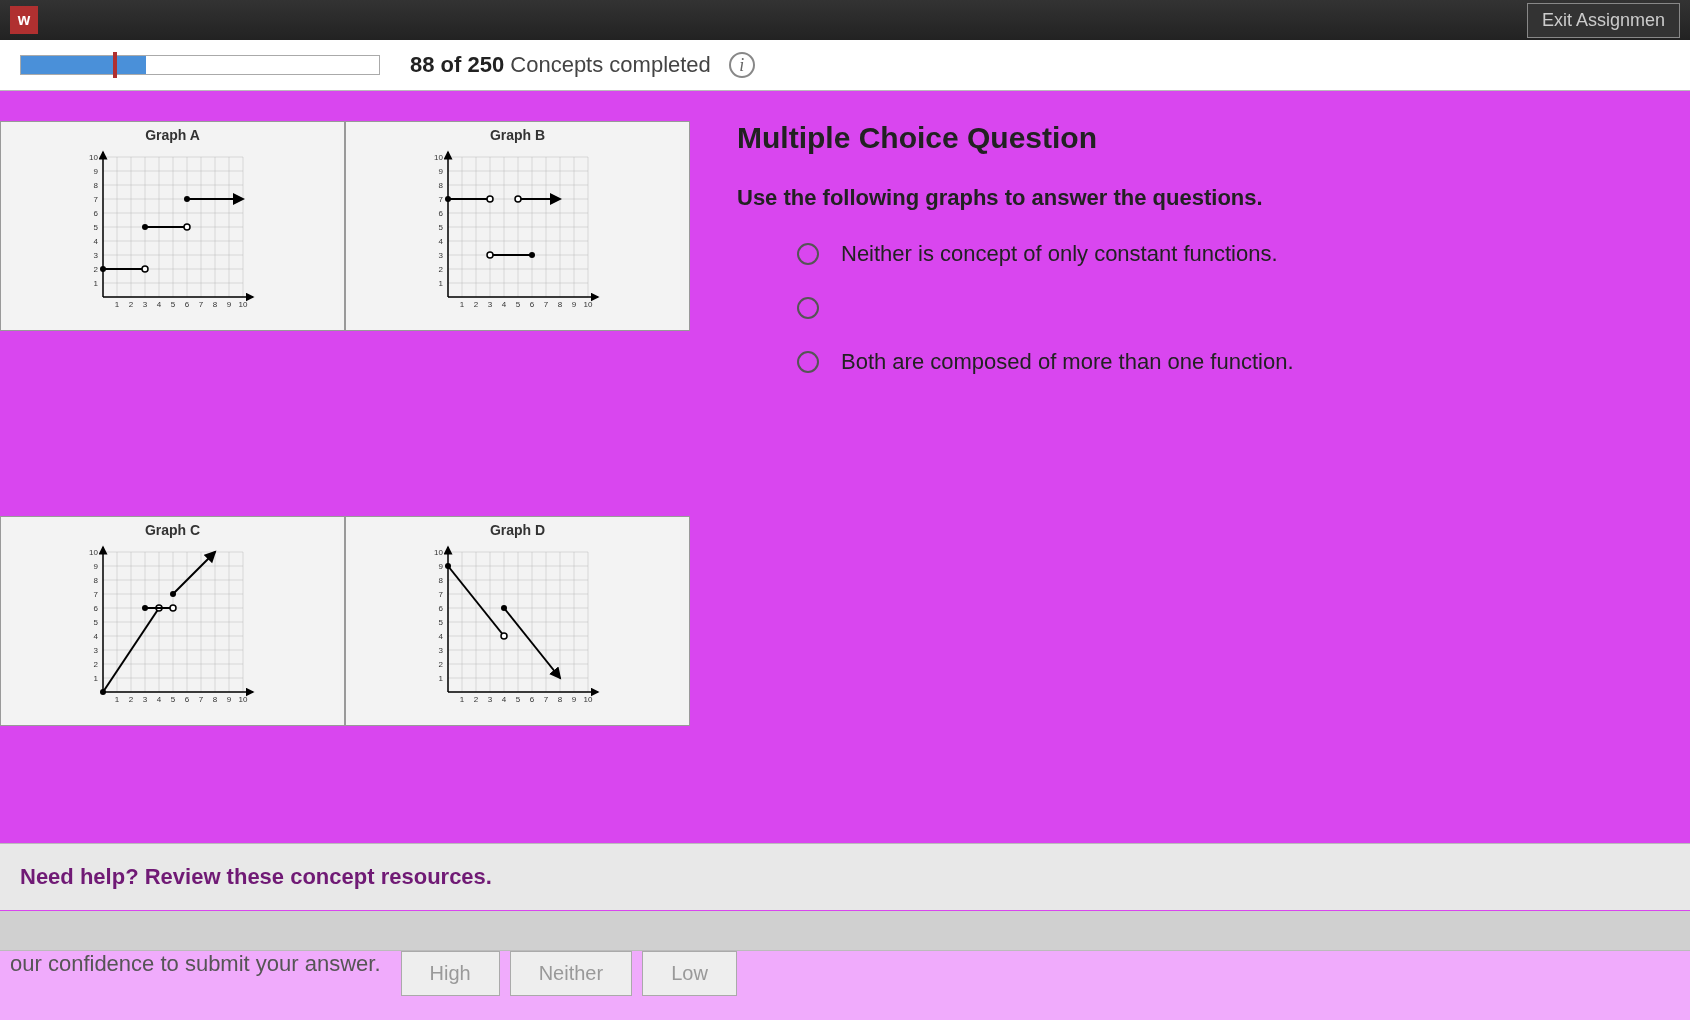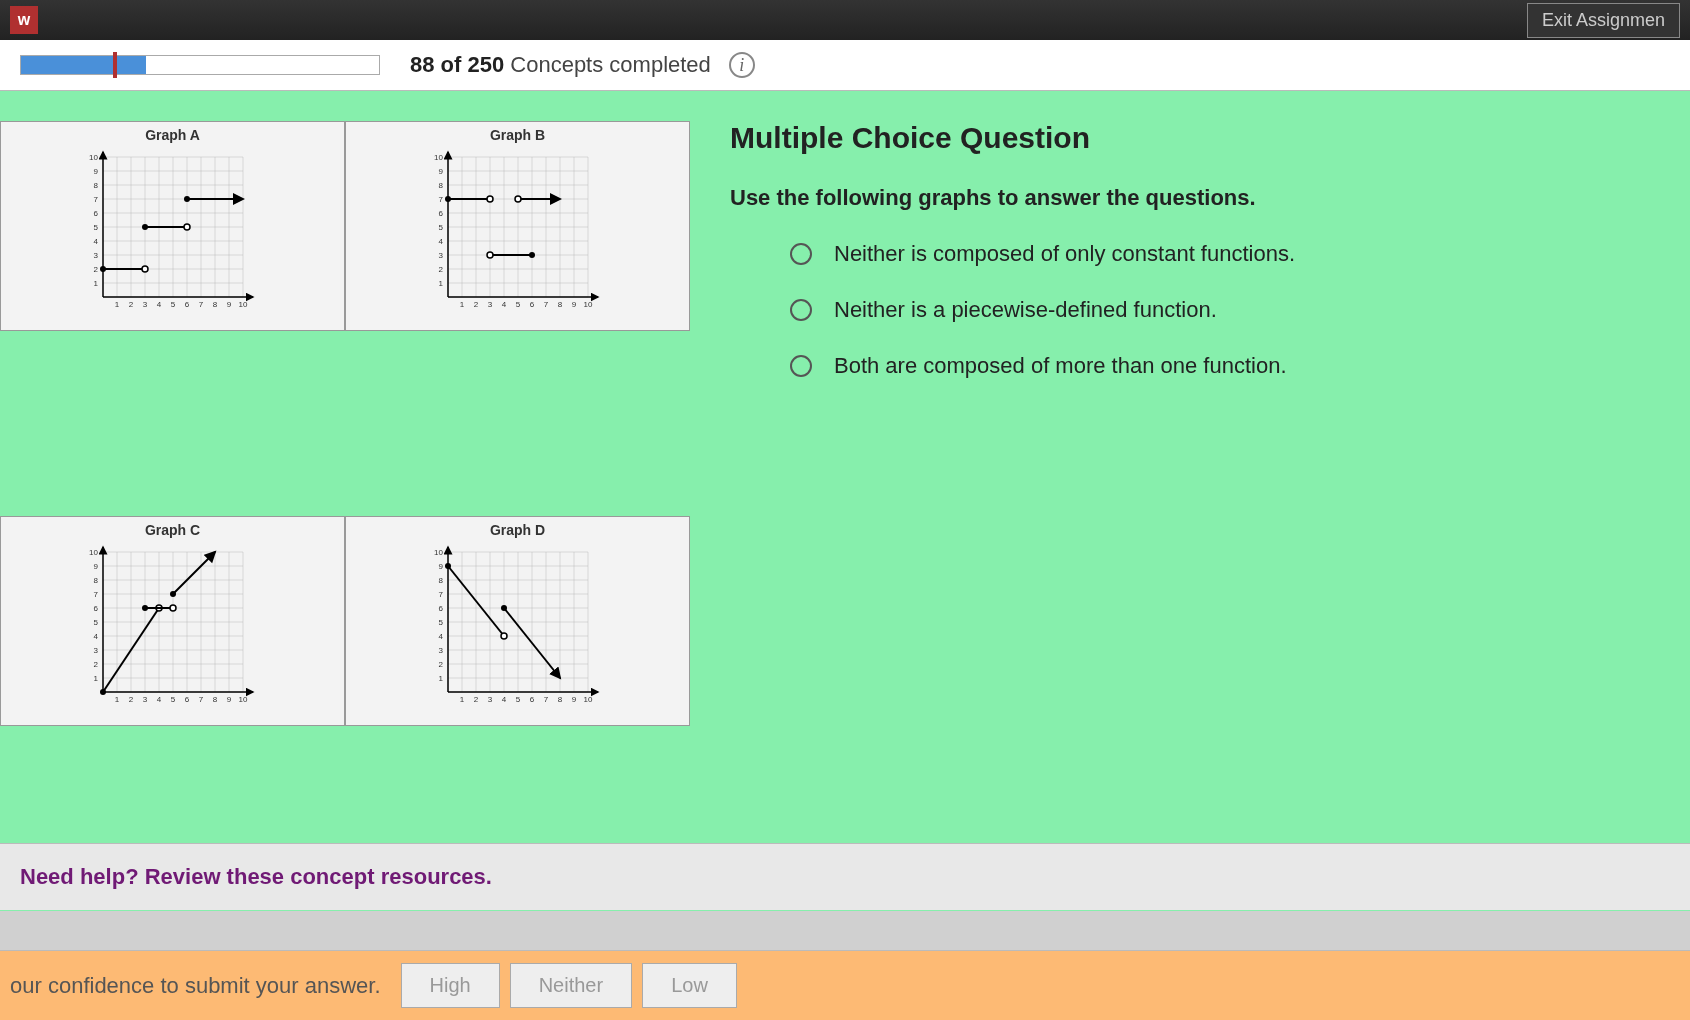--- a/index.html
+++ b/index.html
@@ -82,22 +82,23 @@
       font-family: serif;
       font-style: italic;
       color: #666;
       margin-left: 18px;
       font-size: 18px;
       cursor: pointer;
     }
     .main-content {
       display: flex;
       padding: 30px 0 0 0;
-      background: #86efac;
+      background: #d946ef;
       height: calc(100% - 200px);
+      gap: 7px;
     }
     .graphs-panel {
       width: 690px;
       display: grid;
       grid-template-columns: 1fr 1fr;
       grid-template-rows: auto auto;
       gap: 0;
       padding-left:0;
     }
     .graph-cell {
@@ -174,24 +175,24 @@
       color: #701a75;
       font-size: 22px;
       font-weight: bold;
     }
     .footer-bar {
       position: absolute;
       bottom: 0;
       left: 0;
       right: 0;
       height: 70px;
-      background: #fdba74;
+      background: #f0abfc;
       border-top: 1px solid #bbb;
       display: flex;
-      align-items: center;
+      align-items: flex-start;
       padding: 0 10px;
     }
     .footer-label {
       font-size: 22px;
       color: #555;
       margin-right: 20px;
     }
     .conf-btn {
       padding: 10px 28px;
       margin-right: 10px;
@@ -489,25 +490,24 @@
     </div>
 
   </div>
 
   <div class="question-panel">
     <div class="q-title">Multiple Choice Question</div>
     <div class="q-instruction">Use the following graphs to answer the questions.</div>
     <div class="options">
       <div class="option-row">
         <div class="radio"></div>
-        <div class="option-text">Neither is composed of only constant functions.</div>
+        <div class="option-text">Neither is concept of only constant functions.</div>
       </div>
       <div class="option-row">
         <div class="radio"></div>
-        <div class="option-text">Neither is a piecewise-defined function.</div>
       </div>
       <div class="option-row">
         <div class="radio"></div>
         <div class="option-text">Both are composed of more than one function.</div>
       </div>
     </div>
   </div>
 </div>
 
 <div class="help-bar">

